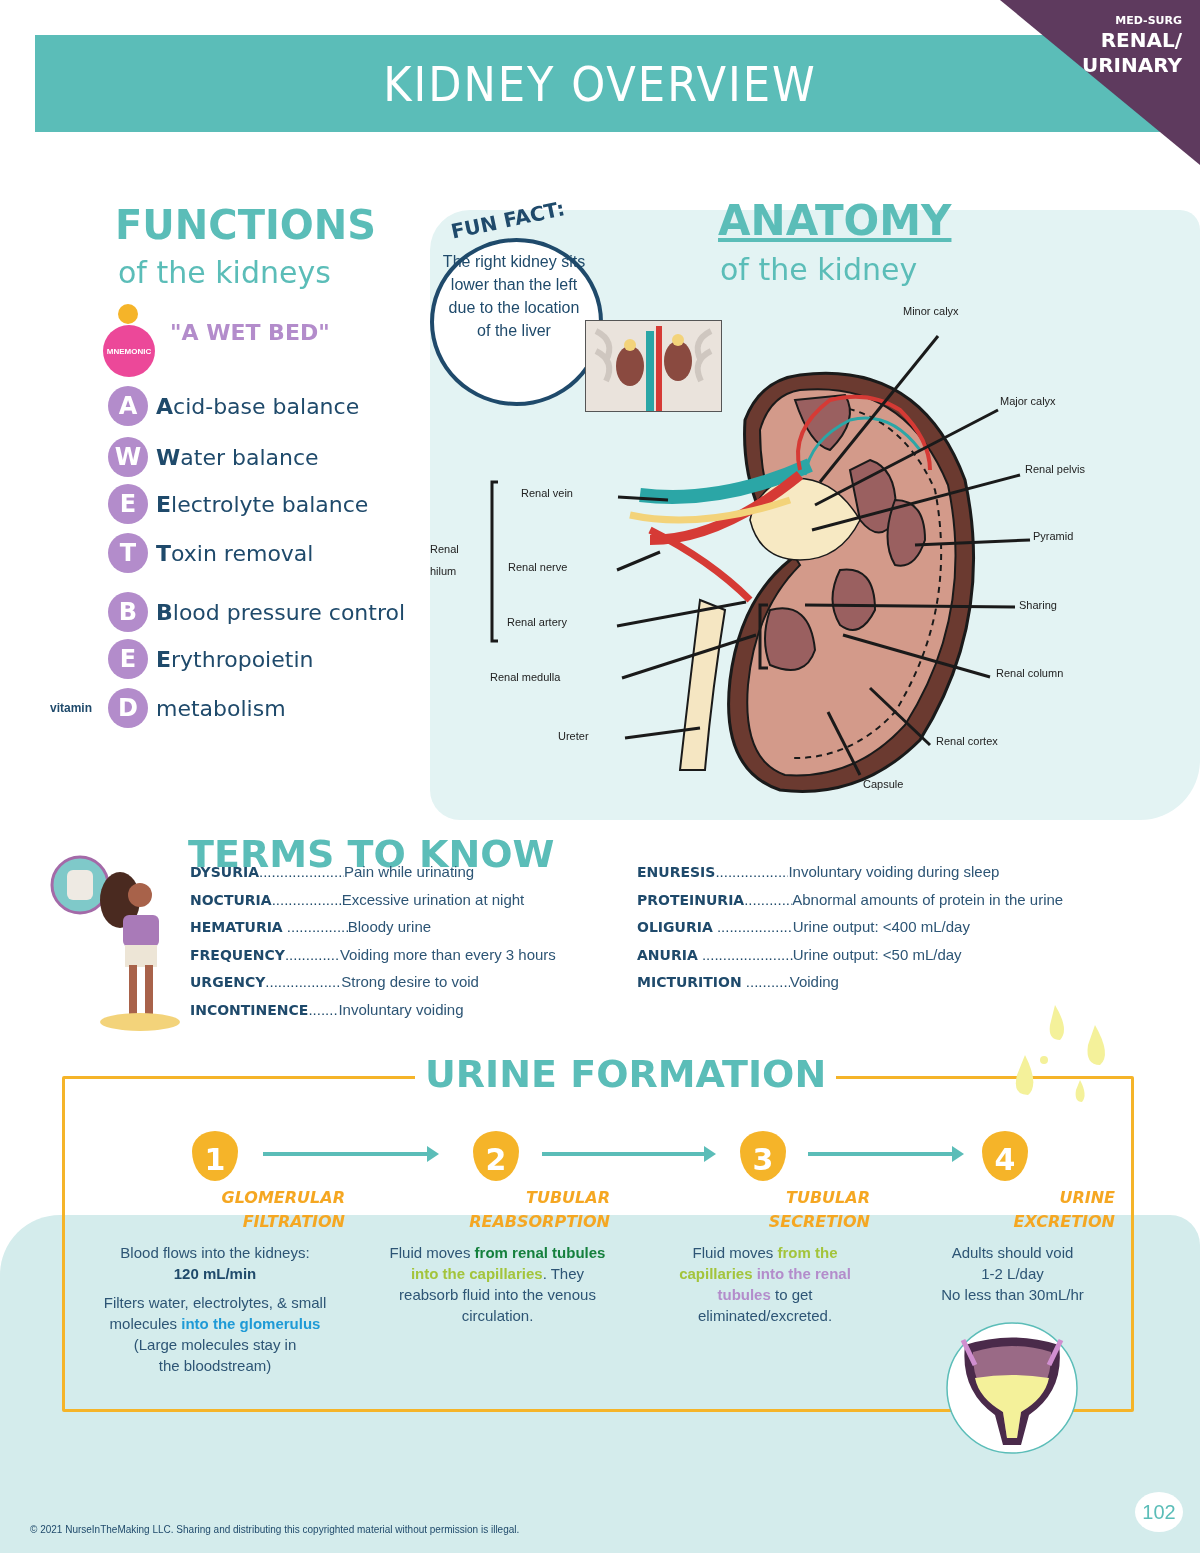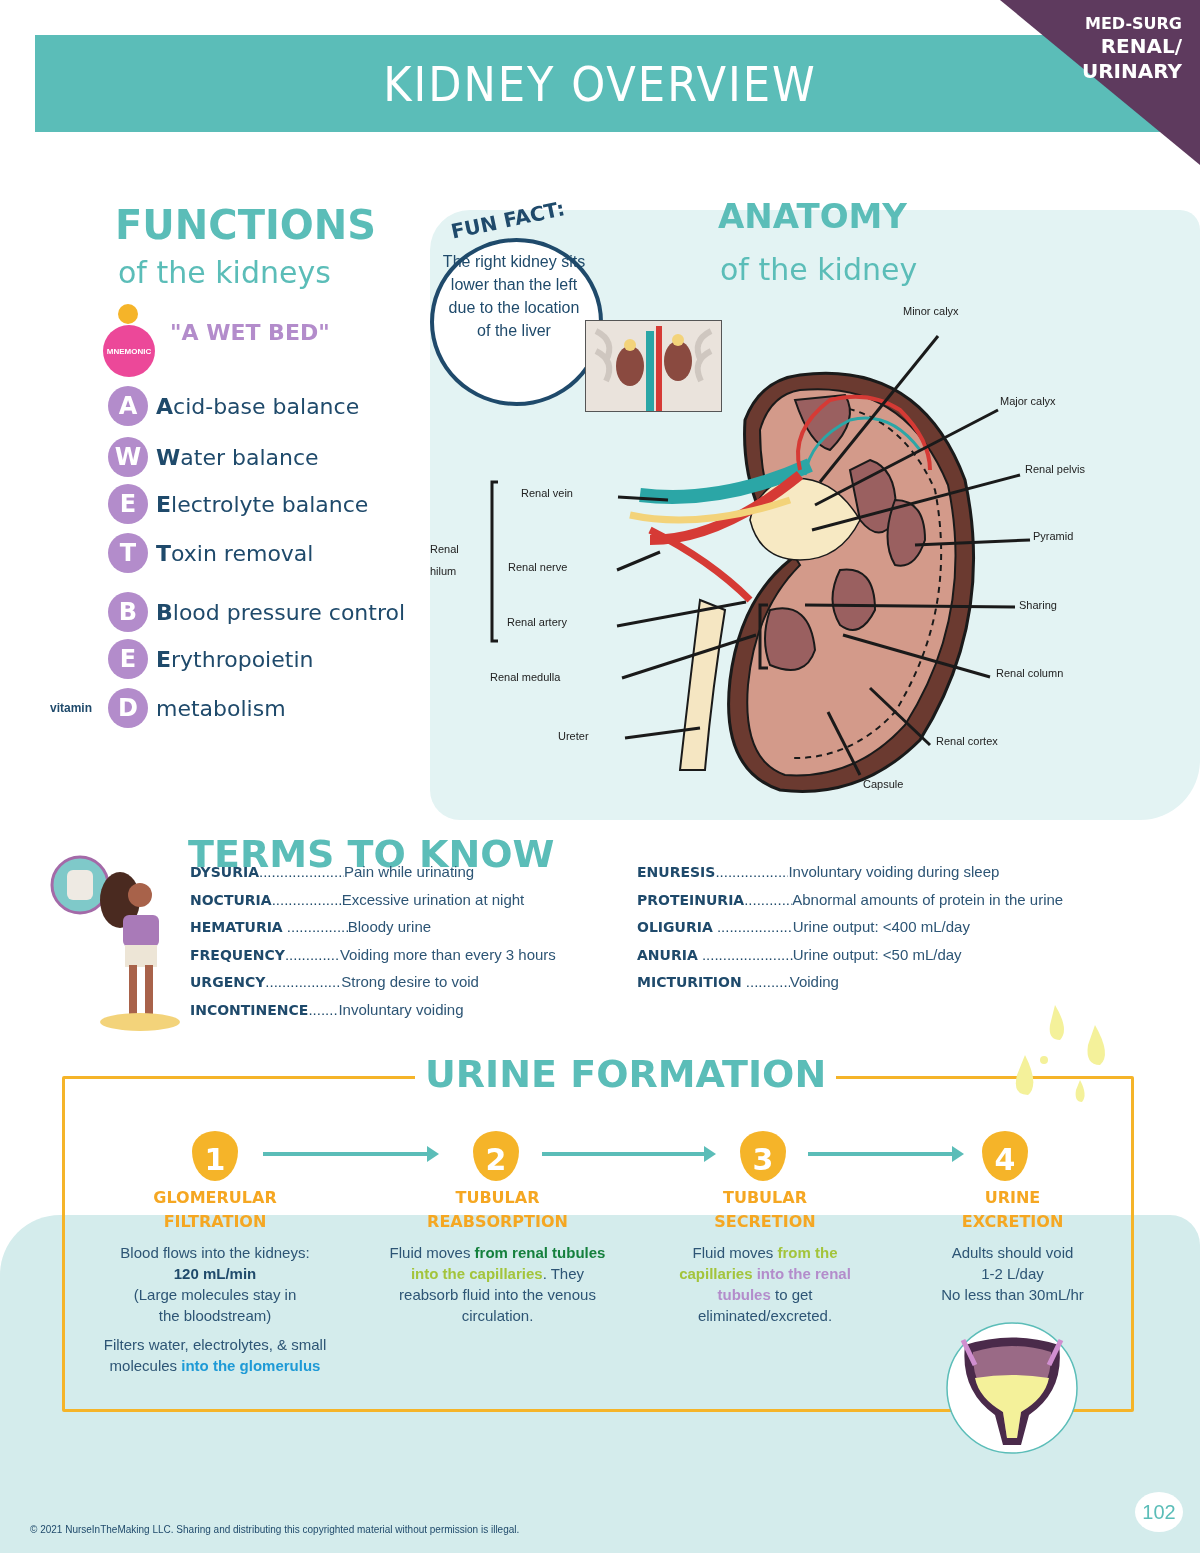--- a/index.html
+++ b/index.html
@@ -6,21 +6,21 @@
   body{width:1200px;height:1553px;position:relative;overflow:hidden;background:#ffffff;font-family:"Liberation Sans",sans-serif;color:#1f4a6b;}
   .abs{position:absolute;}
   
   .wash-top{left:430px;top:210px;width:770px;height:610px;background:#e3f3f3;border-radius:40px 20px 60px 30px;}
   .wash-bottom{left:0;top:1215px;width:1200px;height:338px;background:#d4ecec;border-radius:60px 30px 0 0;}
   
   .header{left:35px;top:35px;width:1165px;height:97px;background:#5bbdb8;}
   .header-title{left:0;top:0;width:1130px;height:97px;display:flex;align-items:center;justify-content:center;color:#fff;font-family:"DejaVu Sans Condensed","DejaVu Sans",sans-serif;font-size:48px;letter-spacing:2px;font-weight:400;}
   .corner{right:0;top:0;width:200px;height:165px;}
   .corner-text{right:18px;top:14px;text-align:right;color:#fff;font-family:"DejaVu Sans",sans-serif;font-weight:bold;line-height:1.25;}
-  .corner-sub{font-size:16px;}
+  .corner-sub{font-size:11px;}
   .corner-main{font-size:20px;}
   
   .sec-title{color:#5bbdb8;font-family:"DejaVu Sans",sans-serif;font-weight:bold;}
   .sec-sub{color:#5bbdb8;font-family:"DejaVu Sans",sans-serif;}
   .mnemonic-badge{left:103px;top:325px;width:52px;height:52px;border-radius:50%;background:#ec4899;color:#fff;font-size:8px;font-weight:bold;display:flex;align-items:center;justify-content:center;}
   .bulb{left:118px;top:304px;width:20px;height:20px;border-radius:50%;background:#f5b429;}
   .mnemonic-text{left:170px;top:320px;color:#b38ccb;font-family:"DejaVu Sans",sans-serif;font-weight:bold;font-size:22px;}
   .fn-row{left:108px;display:flex;align-items:center;height:40px;}
   .fn-letter{width:40px;height:40px;border-radius:50%;background:#b38ccb;color:#fff;font-family:"DejaVu Sans",sans-serif;font-weight:bold;font-size:24px;display:flex;align-items:center;justify-content:center;margin-right:8px;}
   .fn-text{font-size:22px;color:#1f4a6b;font-family:"DejaVu Sans",sans-serif;}
@@ -36,21 +36,21 @@
   
   .terms-title{left:188px;top:812px;font-size:38px;margin-top:20px;}
   .term-row{font-size:15px;display:flex;align-items:baseline;height:27.5px;}
   .term-key{font-family:"DejaVu Sans",sans-serif;font-weight:bold;color:#1f4a6b;font-size:14px;}
   .term-dots{color:#1f4a6b;overflow:hidden;white-space:nowrap;}
   .term-val{color:#2d5575;}
   
   .uf-box{left:62px;top:1076px;width:1066px;height:330px;border:3px solid #f5b429;border-radius:2px;}
   .uf-title{left:415px;top:1052px;background:#fff;padding:0 10px;font-size:38px;}
   .step-drop{width:46px;height:50px;background:#f5b429;border-radius:50% 50% 50% 50% / 40% 40% 60% 60%;color:#fff;font-family:"DejaVu Sans",sans-serif;font-weight:bold;font-size:30px;display:flex;align-items:flex-end;justify-content:center;padding-bottom:4px;box-sizing:border-box;}
-  .step-title{color:#f5a722;font-family:"DejaVu Sans",sans-serif;font-weight:bold;font-size:16px;text-align:center;line-height:24px;}
+  .step-title{color:#f5a722;font-family:"DejaVu Sans",sans-serif;font-weight:bold;font-size:16px;text-align:right;line-height:24px;font-style:italic;}
   .step-body{color:#2d5575;font-size:15px;text-align:center;line-height:21px;}
   .arrow{height:4px;background:#5bbdb8;}
   .arrow::after{content:"";position:absolute;right:-4px;top:-6px;border-left:12px solid #5bbdb8;border-top:8px solid transparent;border-bottom:8px solid transparent;}
   .hl-blue{color:#1e9ad6;font-weight:bold;}
   .hl-pink{color:#15803d;font-weight:bold;}
   .hl-green{color:#a3c43b;font-weight:bold;}
   .hl-purple{color:#b38ccb;font-weight:bold;}
   .footer{left:30px;top:1524px;font-size:10px;color:#1f4a6b;}
   .page-num{left:1135px;top:1492px;width:48px;height:40px;border-radius:50%;background:#fff;color:#5bbdb8;font-size:20px;display:flex;align-items:center;justify-content:center;}
 </style>
@@ -116,21 +116,21 @@
     <path d="M10 10 Q30 20 20 40 M10 30 Q30 40 20 60 M125 10 Q105 20 115 40 M125 30 Q105 40 115 60" stroke="#cfc7c0" stroke-width="6" fill="none"></path>
     <ellipse cx="44" cy="45" rx="14" ry="20" fill="#8a4a40"></ellipse>
     <ellipse cx="92" cy="40" rx="14" ry="20" fill="#8a4a40"></ellipse>
     <circle cx="44" cy="24" r="6" fill="#f3d37a"></circle>
     <circle cx="92" cy="19" r="6" fill="#f3d37a"></circle>
     <rect x="60" y="10" width="8" height="80" fill="#2ba6a6"></rect>
     <rect x="70" y="5" width="6" height="85" fill="#d63a35"></rect>
   </svg>
 </div>
 
-<div class="abs sec-title" style="left:718px;top:196px;font-size:34px;">ANATOMY</div>
+<div class="abs sec-title" style="left:718px;top:196px;font-size:42px;text-decoration:underline;">ANATOMY</div>
 <div class="abs sec-sub" style="left:720px;top:252px;font-size:30px;">of the kidney</div>
 
 <svg class="abs" style="left:560px;top:330px;" width="440" height="480" viewBox="560 330 440 480">
 
   <path d="M700 600 Q690 680 680 770 L705 770 Q712 690 725 610 Z" fill="#f5e6c2" stroke="#1a1a1a" stroke-width="2"></path>
 
   <path d="M800 375 Q920 360 965 480 Q995 620 920 740 Q860 800 780 790 Q720 770 730 680 Q740 600 790 560 Q740 500 745 420 Q760 380 800 375 Z" fill="#6b3a30" stroke="#1a1a1a" stroke-width="3"></path>
 
   <path d="M800 390 Q905 380 948 485 Q975 615 905 725 Q855 780 785 775 Q742 760 748 685 Q755 610 800 565 Q760 505 760 430 Q770 395 800 390 Z" fill="#d39a8a" stroke="#1a1a1a" stroke-width="2"></path>
   <path d="M805 405 Q895 400 935 490 Q958 610 895 712 Q850 760 790 758" fill="none" stroke="#1a1a1a" stroke-width="2" stroke-dasharray="6 5"></path>
@@ -279,22 +279,22 @@
 
 <div class="abs arrow" style="left:263px;top:1152px;width:172px;"></div>
 <div class="abs arrow" style="left:542px;top:1152px;width:170px;"></div>
 <div class="abs arrow" style="left:808px;top:1152px;width:152px;"></div>
 
 <div class="abs" style="left:85px;top:1186px;width:260px;">
   <div class="step-title">GLOMERULAR</div>
   <div class="step-title">FILTRATION</div>
   <div class="step-body" style="margin-top:8px;">Blood flows into the kidneys:</div>
   <div class="step-body" style="font-weight:bold;color:#1f4a6b;">120 mL/min</div>
+  <div class="step-body" style="margin-top:8px;"><span>Filters water, electrolytes, &amp; small molecules </span><span class="hl-blue">into the glomerulus</span></div>
   <div class="step-body" style="padding:0 40px;">(Large molecules stay in the bloodstream)</div>
-  <div class="step-body" style="margin-top:8px;"><span>Filters water, electrolytes, &amp; small molecules </span><span class="hl-blue">into the glomerulus</span></div>
 </div>
 
 <div class="abs" style="left:385px;top:1186px;width:225px;">
   <div class="step-title">TUBULAR</div>
   <div class="step-title">REABSORPTION</div>
   <div class="step-body" style="margin-top:8px;"><span>Fluid moves </span><span class="hl-pink">from renal tubules</span><span class="hl-green"> into the capillaries</span><span>. They reabsorb fluid into the venous circulation.</span></div>
 </div>
 
 <div class="abs" style="left:660px;top:1186px;width:210px;">
   <div class="step-title">TUBULAR</div>

